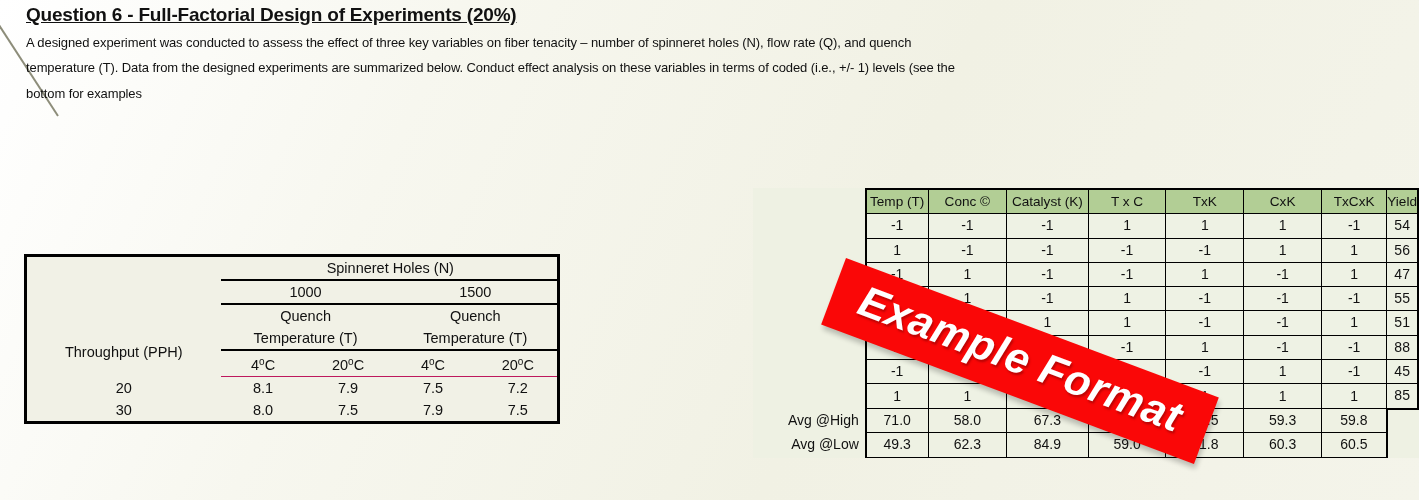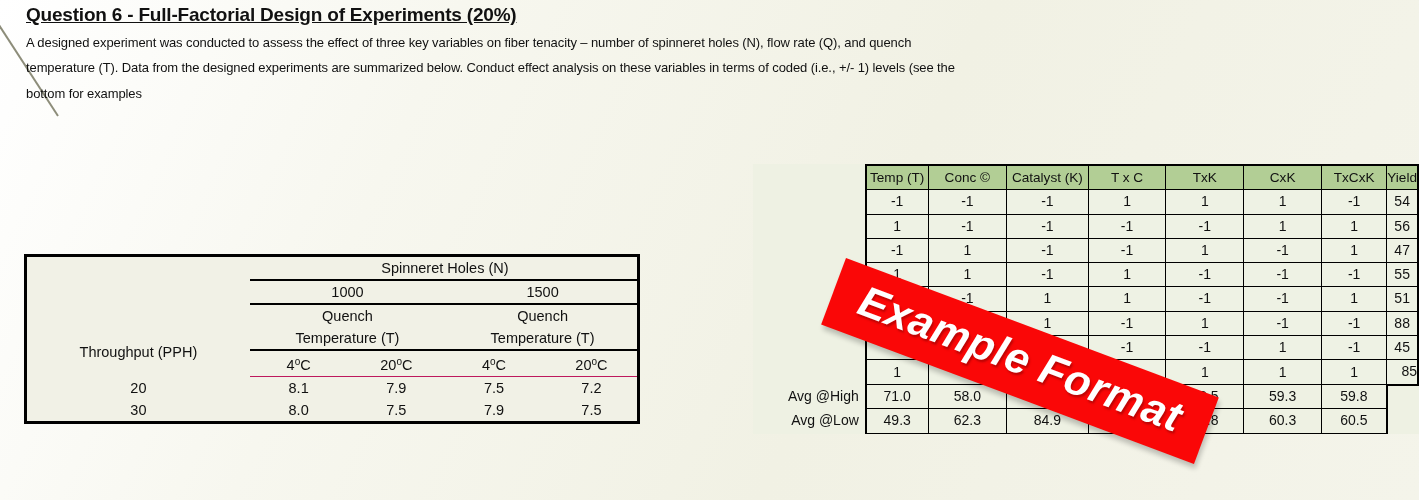--- a/index.html
+++ b/index.html
@@ -57,21 +57,21 @@
     line-height: 25.5px;
     letter-spacing: -0.1px;
     margin: 0;
   }
 
   
   #left-table-wrap {
     position: absolute;
     left: 24px;
     top: 254px;
-    width: 616px;
+    width: 536px;
     z-index: 3;
   }
   table.tbl { border-collapse: collapse; width: 100%; }
   #left-table { background: #f1f1e6; }
   #left-table td {
     font-size: 14.5px;
     text-align: center;
     padding: 0;
     height: 22px;
     line-height: 22px;
@@ -82,21 +82,21 @@
   #left-table .outer-left { border-left: 3px solid #000; }
   #left-table .rule-bottom { border-bottom: 2.5px solid #000; }
   #left-table .thick-rule-bottom { border-bottom: 1px solid #be185d; }
   #left-table .nowrap { white-space: nowrap; }
   .sup-deg { font-size: 10px; vertical-align: 5px; }
 
   
   #right-table-wrap {
     position: absolute;
     left: 753px;
-    top: 164px;
+    top: 188px;
     z-index: 3;
   }
   #doe-table {
     border-collapse: collapse;
     table-layout: fixed;
     background: #eef1e3;
   }
   #doe-table th, #doe-table td {
     border: 1.3px solid #000;
     font-size: 14px;
@@ -110,21 +110,21 @@
   #doe-table th {
     background: #b2ce95;
     font-size: 13.6px;
   }
   #doe-table col.c-narrow { width: 68px; }
   #doe-table col.c-mid    { width: 88px; }
   #doe-table col.c-yield  { width: 70px; }
   #doe-table .outer-edge-top    { border-top: 2.6px solid #000; }
   #doe-table .outer-edge-left   { border-left: 2.6px solid #000; }
   #doe-table .outer-edge-right  { border-right: 2.6px solid #000; }
-  #doe-table .outer-edge-bottom { border-bottom: 2.6px solid #000; text-align: right; }
+  #doe-table .outer-edge-bottom { border-bottom: 2.6px solid #000; }
   #doe-table td.blank-cell {
     border: none;
     background: transparent;
   }
   #doe-table tr.summary-row td { background: #eef1e3; }
   #doe-table tr.effect-row td { border-top: 3.5px solid #8a8a8a; }
 
   
   .row-label {
     border: none !important;

